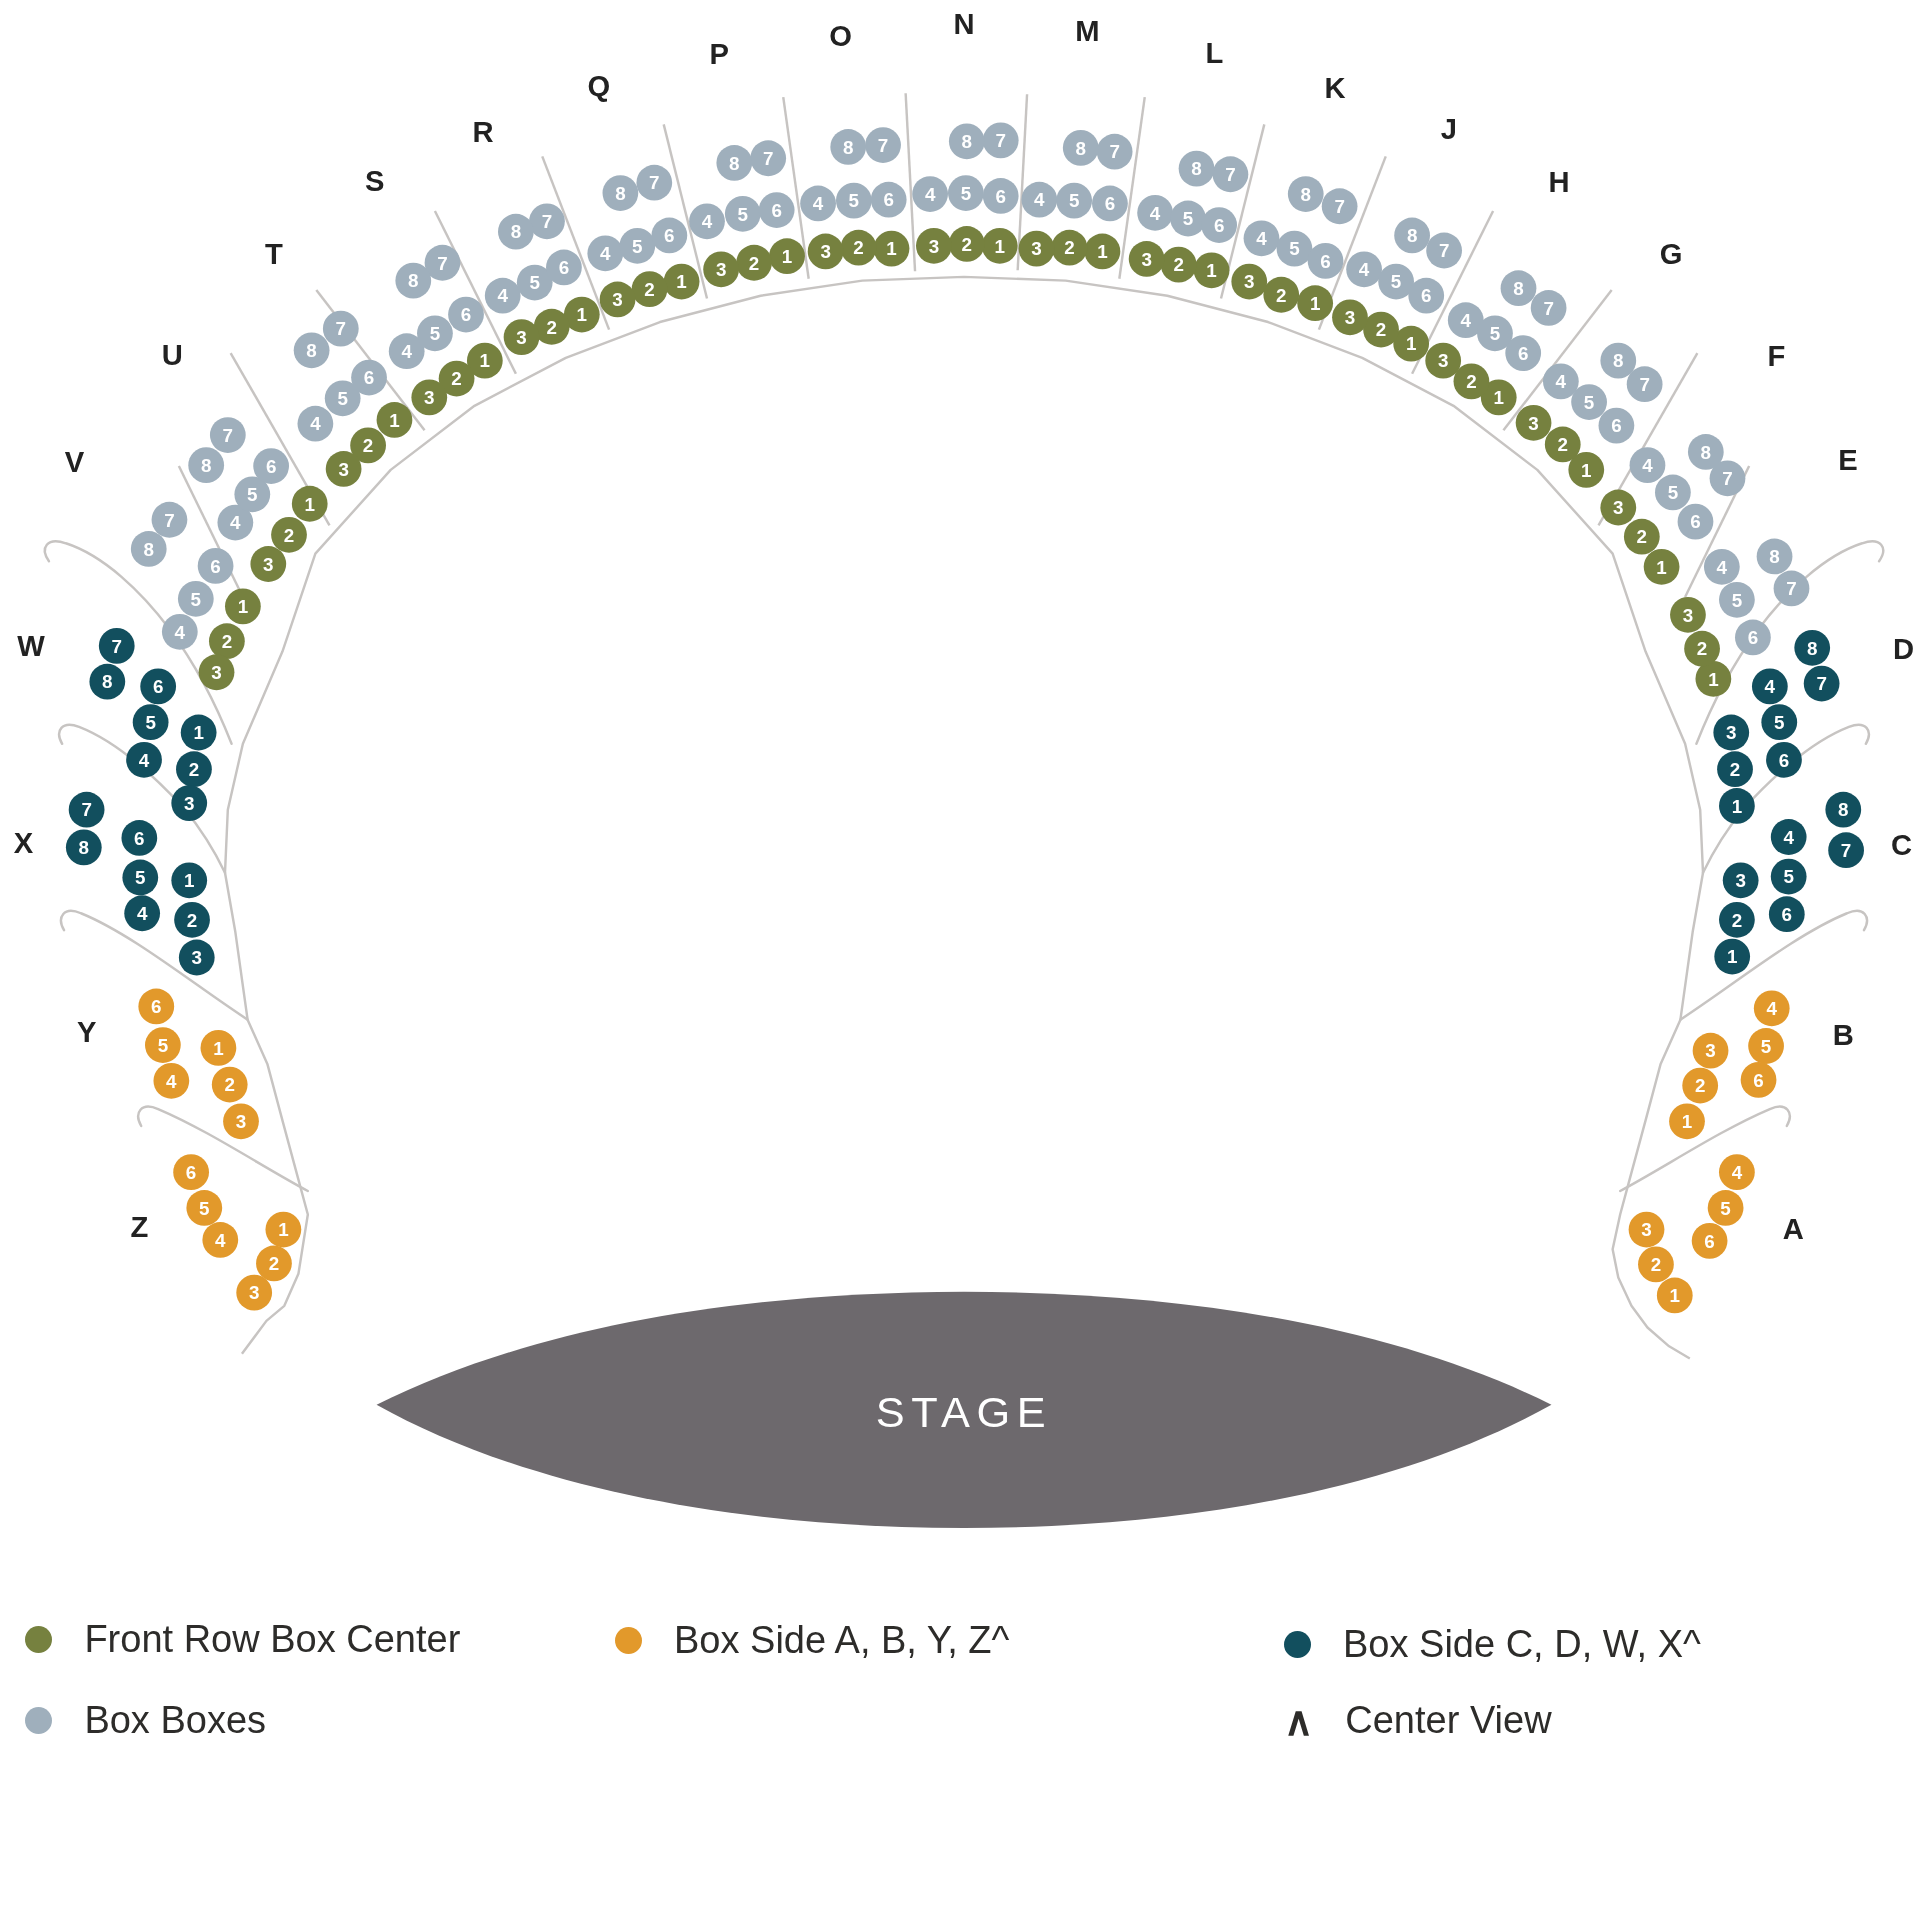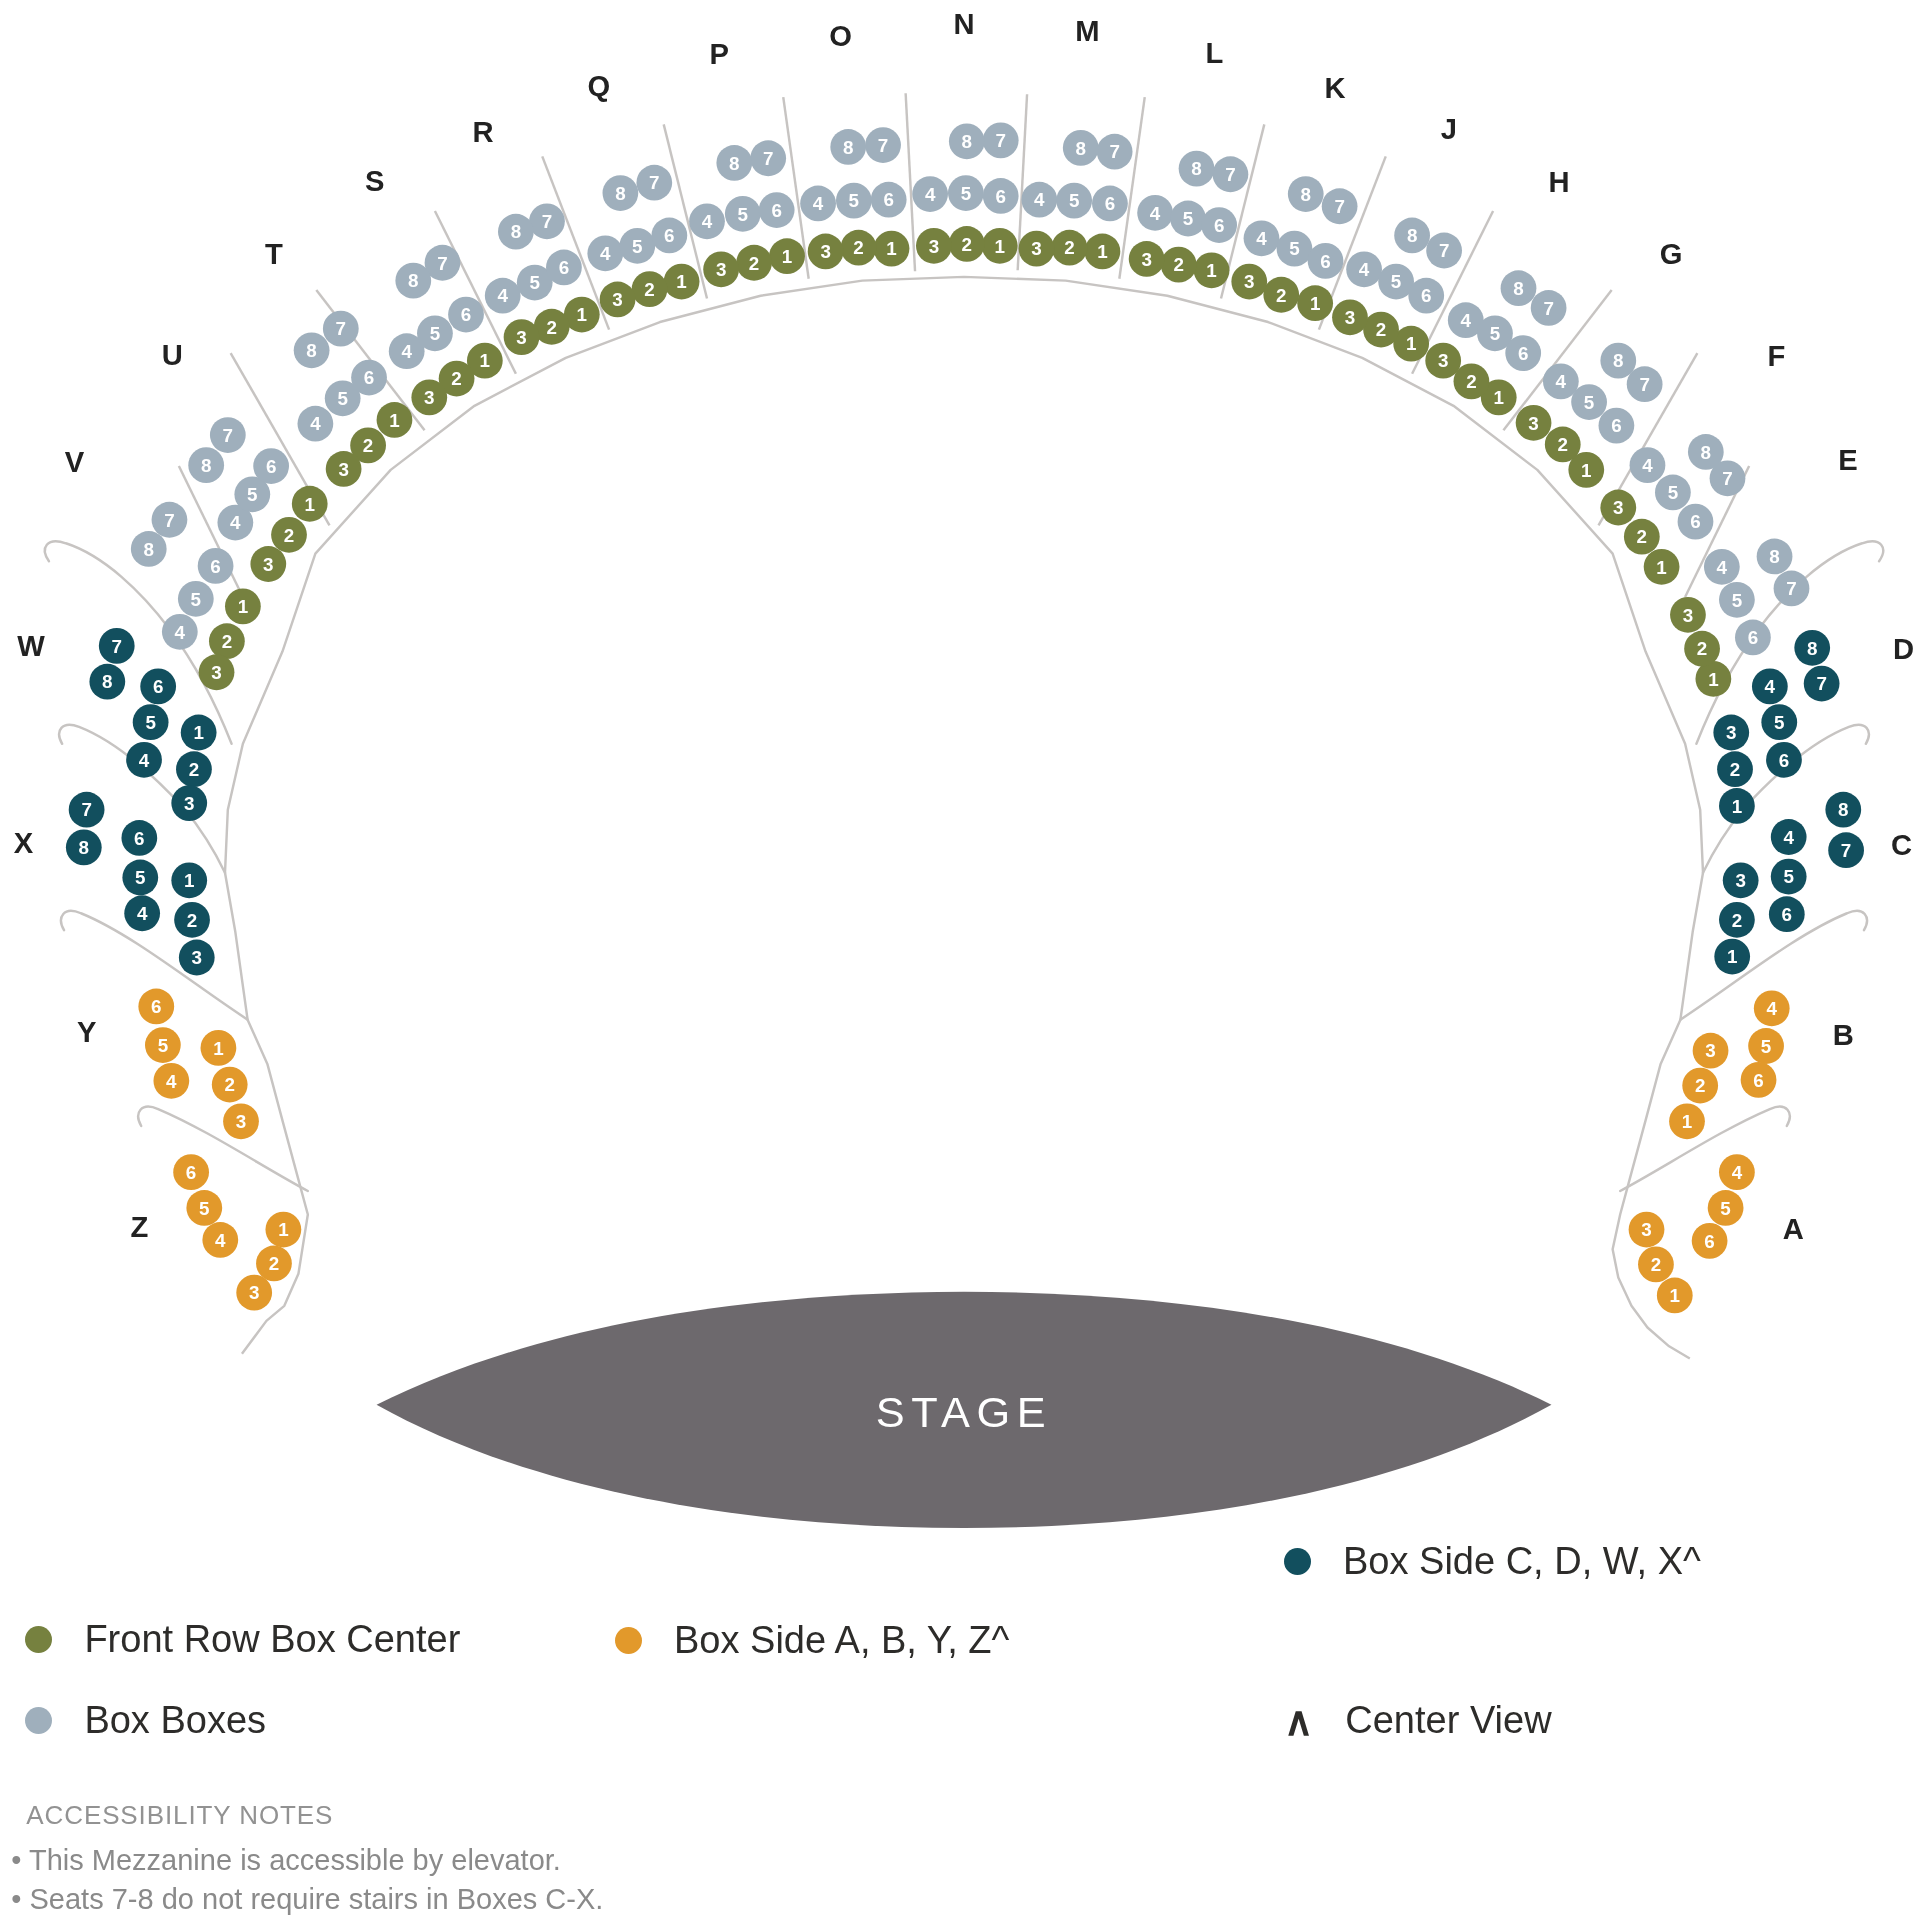--- a/index.html
+++ b/index.html
@@ -895,33 +895,28 @@
 
   <div class="legend">
     <div class="legend-item" style="left:25.4px;top:1618px">
       <span class="legend-dot" style="background: rgb(118, 129, 63);"></span>
       <span>Front Row Box Center</span>
     </div>
     <div class="legend-item" style="left:615px;top:1619px">
       <span class="legend-dot" style="background: rgb(226, 153, 43);"></span>
       <span>Box Side A, B, Y, Z^</span>
     </div>
-    <div class="legend-item" style="left:1284px;top:1540px">
+    <div class="legend-item" style="left:1284px;top:1623px">
       <span class="legend-dot" style="background: rgb(18, 79, 94);"></span>
       <span>Box Side C, D, W, X^</span>
     </div>
     <div class="legend-item" style="left:25.4px;top:1699px">
       <span class="legend-dot" style="background: rgb(159, 175, 188);"></span>
       <span>Box Boxes</span>
     </div>
     <div class="legend-item" style="left:1284px;top:1699px">
       <span class="legend-caret">∧</span>
       <span>Center View</span>
     </div>
   </div>
 
-  <div class="notes">
-    <div class="notes-title">ACCESSIBILITY NOTES</div>
-    <div class="notes-line">• This Mezzanine is accessible by elevator.</div>
-    <div class="notes-line">• Seats 7-8 do not require stairs in Boxes C-X.</div>
-  </div>
 </div>
 
 
 </body></html>

